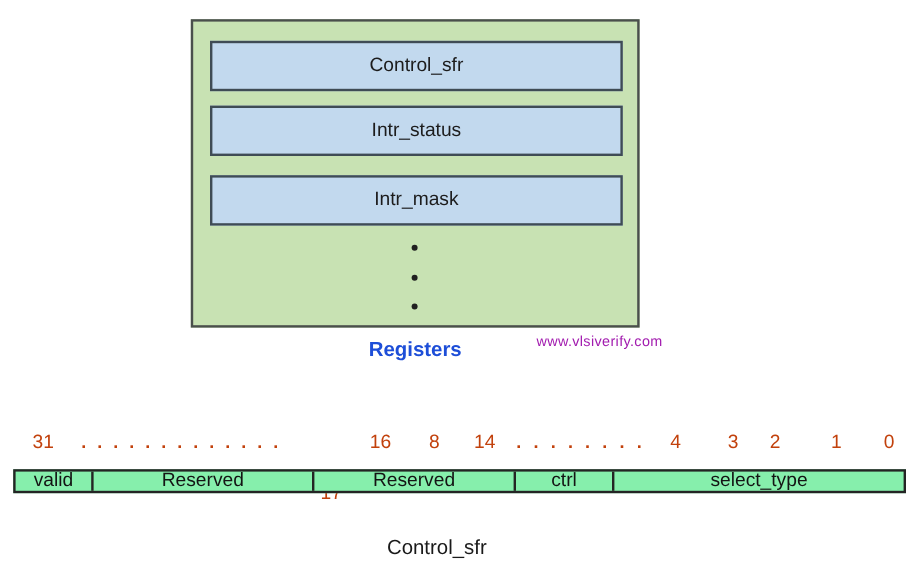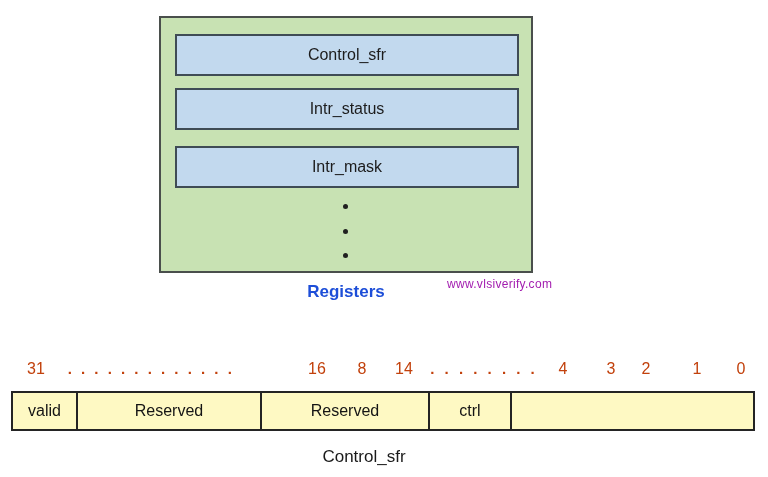--- a/index.html
+++ b/index.html
@@ -91,24 +91,24 @@
   .bl-7  { left: 563px; }
   .bl-8  { left: 611px; }
   .bl-9  { left: 646px; }
   .bl-10 { left: 697px; }
   .bl-11 { left: 741px; }
 
   
   .bitfield {
     position: absolute;
     left: 11px; top: 391px;
-    width: 744px; height: 40px;
+    width: 744px; height: 20px;
     border: 2px solid #242424;
     display: flex;
-    background: #fef9c3;
+    background: #86efac;
   }
   .bf-cell {
     display: flex; align-items: center; justify-content: center;
     border-right: 2px solid #242424;
     font-size: 16px;
     color: #141414;
     white-space: nowrap;
   }
   .bf-cell.c0 { width: 65px;  }
   .bf-cell.c1 { width: 184px; }
@@ -162,17 +162,18 @@
     <span class="bl-9">2</span>
     <span class="bl-10">1</span>
     <span class="bl-11">0</span>
   </div>
 
   <div class="bitfield">
     <div class="bf-cell c0">valid</div>
     <div class="bf-cell c1">Reserved</div>
     <div class="bf-cell c3">Reserved</div>
     <div class="bf-cell c4">ctrl</div>
+    <div class="bf-cell c5">select_type</div>
   </div>
 
   <div class="bitfield-caption">Control_sfr</div>
 
 </div>
 
 </body></html>

